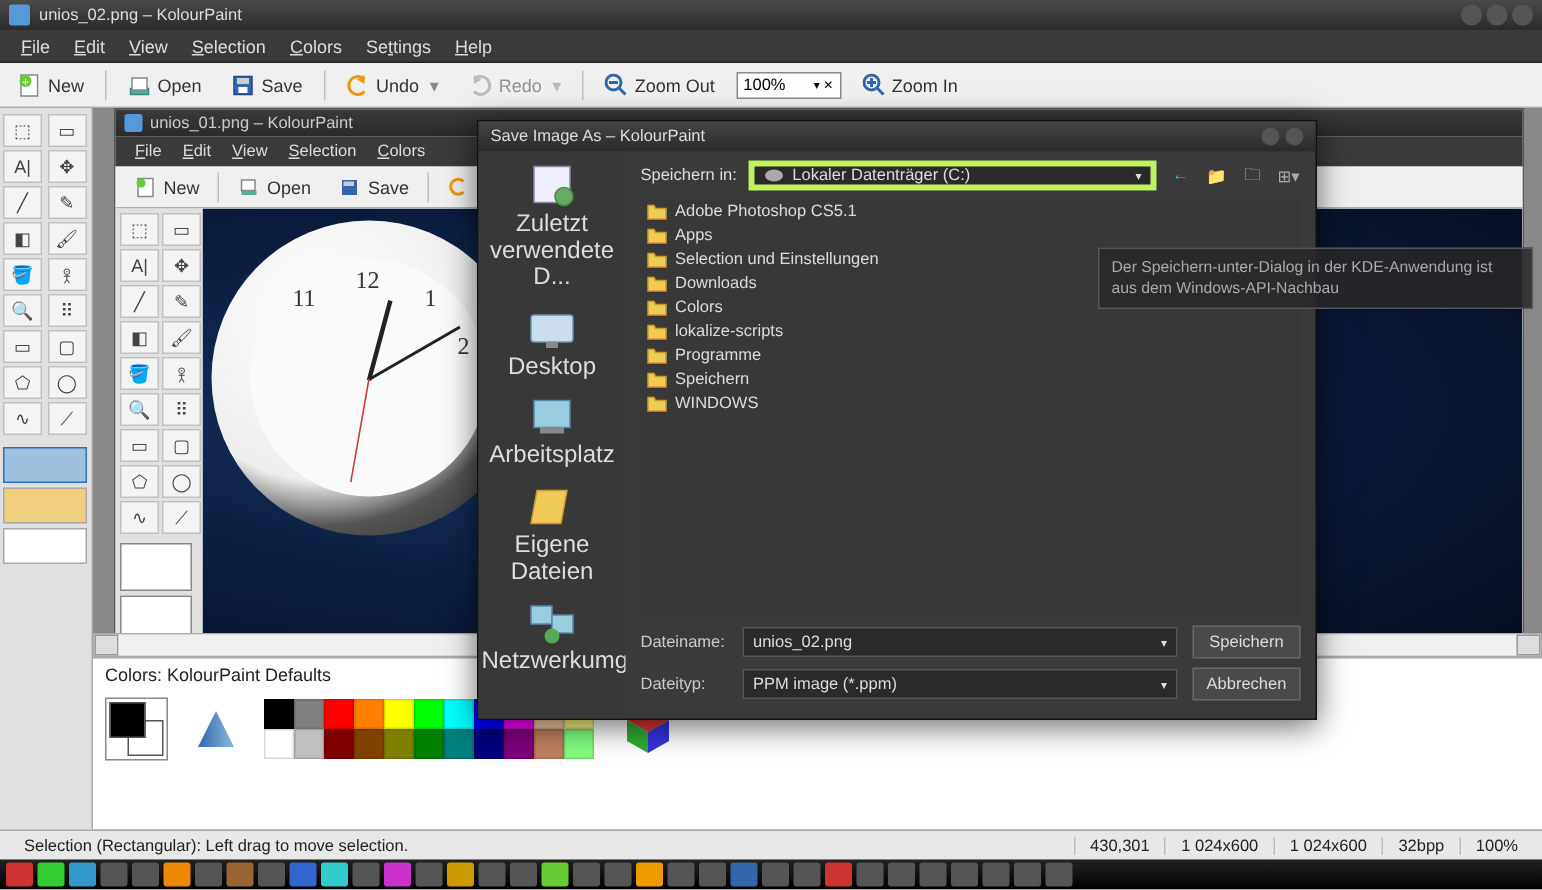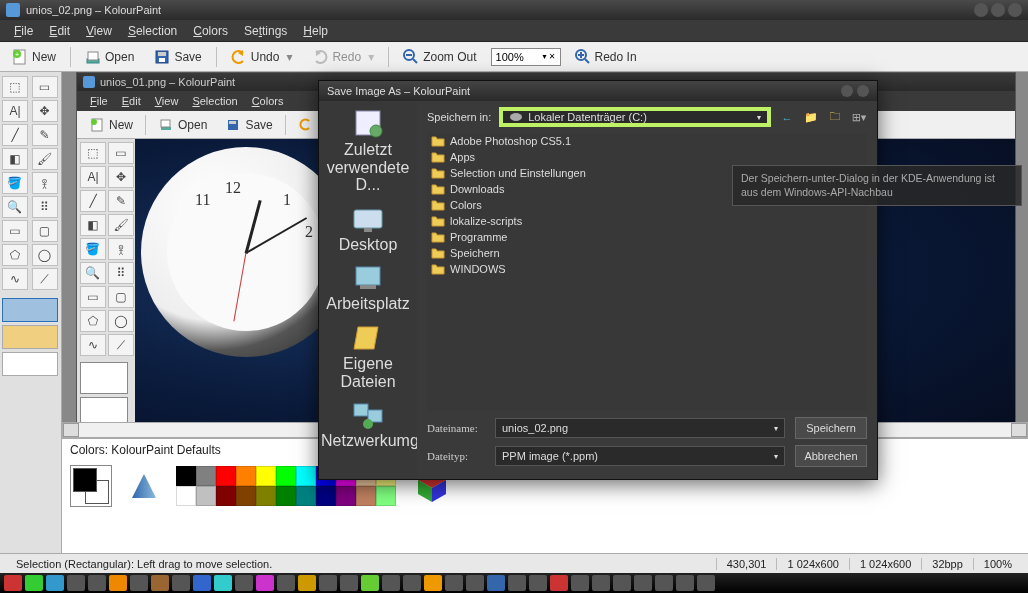--- a/index.html
+++ b/index.html
@@ -88,21 +88,21 @@
 .place .plabel { font-size: 16px; color: #ddd; line-height: 1.1; }
 .save-right { flex: 1; display: flex; flex-direction: column; padding: 6px 10px; }
 .save-toprow { display: flex; align-items: center; gap: 8px; margin-bottom: 6px; }
 .save-toprow .combo { flex: 1; height: 20px; background: #2a2a2a; border: 4px solid #bef264; display: flex; align-items: center; padding: 0 6px; cursor: pointer; }
 .save-navbtn { width: 16px; height: 16px; cursor: pointer; display: flex; align-items: center; justify-content: center; }
 .file-list { flex: 1; background: #383838; overflow: auto; }
 .file-item { display: flex; align-items: center; padding: 2px 4px; cursor: pointer; gap: 5px; }
 .folder-icon { width: 14px; height: 12px; }
 .save-bottomrows { margin-top: 6px; }
 .save-row { display: flex; align-items: center; margin-bottom: 6px; gap: 10px; }
-.save-row .lbl { width: 58px; text-align: left; color: #ccc; font-family: Liberation Serif, serif; }
+.save-row .lbl { width: 58px; text-align: left; color: #ccc; }
 .save-row .field { flex: 1; height: 20px; background: #2a2a2a; border: 1px solid #555; padding: 0 6px; display: flex; align-items: center; justify-content: space-between; }
 .save-row .dbtn { width: 72px; height: 22px; background: #4a4a4a; border: 1px solid #666; cursor: pointer; display: flex; align-items: center; justify-content: center; }
 
 
 .tooltip { position: absolute; right: 6px; top: 165px; width: 290px; padding: 6px 8px; background: rgba(40,40,40,0.85); color: #aaa; font-size: 10.5px; border: 1px solid #555; line-height: 1.3; }
 
 svg { display: block; }
 </style>
 </head>
 <body>
@@ -195,21 +195,21 @@
     </div>
   <div class="tbtn">
       <span class="ic">
         <svg width="16" height="16">
           <circle cx="6" cy="6" r="5" fill="none" stroke="#36a" stroke-width="2"></circle>
           <line x1="10" y1="10" x2="14" y2="14" stroke="#36a" stroke-width="2"></line>
           <line x1="3" y1="6" x2="9" y2="6" stroke="#36a" stroke-width="2"></line>
           <line x1="6" y1="3" x2="6" y2="9" stroke="#36a" stroke-width="2"></line>
         </svg>
       </span>
-      <span>Redo In</span>
+      <span>Zoom In</span>
     </div>
 </div>
 
 <div class="main">
 
   <div class="toolbox">
     <div class="toolgrid">
       <div class="tool">⬚</div>
       <div class="tool">▭</div>
       <div class="tool">A|</div>
@@ -313,21 +313,21 @@
           </div>
           <div style="margin-top:6px">
             <div style="width:48px;height:32px;background:#fff;border:1px solid #888;margin-bottom:3px"></div>
             <div style="width:48px;height:32px;background:#fff;border:1px solid #888"></div>
           </div>
         </div>
         <div class="inner-canvas">
           <div class="night-sky"></div>
           <div class="clock">
             <div class="clock-face">
-              <span class="clock-num" style="left:58px;top:6px">12</span>
+              <span class="clock-num" style="left:70px;top:6px">12</span>
               <span class="clock-num" style="right:34px;top:18px">1</span>
               <span class="clock-num" style="right:12px;top:50px">2</span>
               <span class="clock-num" style="left:28px;top:18px">11</span>
               <div class="clock-hand" style="width:55px;height:3px;transform:rotate(-75deg)"></div>
               <div class="clock-hand" style="width:70px;height:2px;transform:rotate(-30deg)"></div>
               <div class="clock-hand" style="width:70px;height:1px;background:#c33;transform:rotate(100deg)"></div>
             </div>
           </div>
         </div>
       </div>

